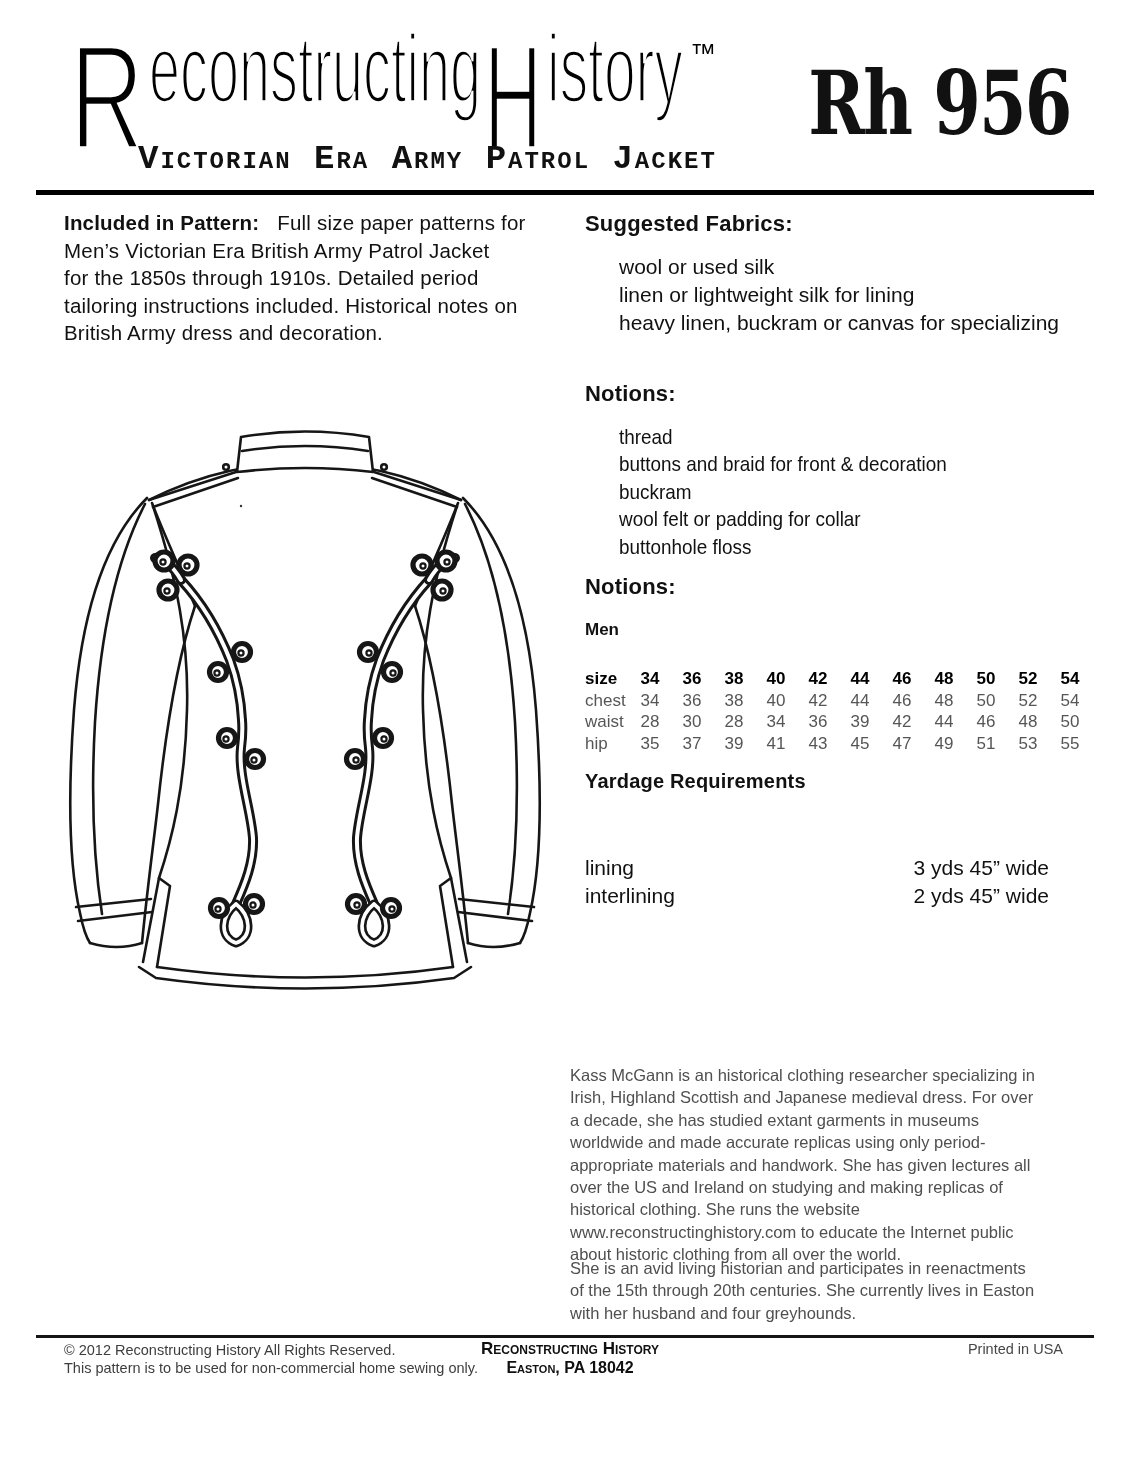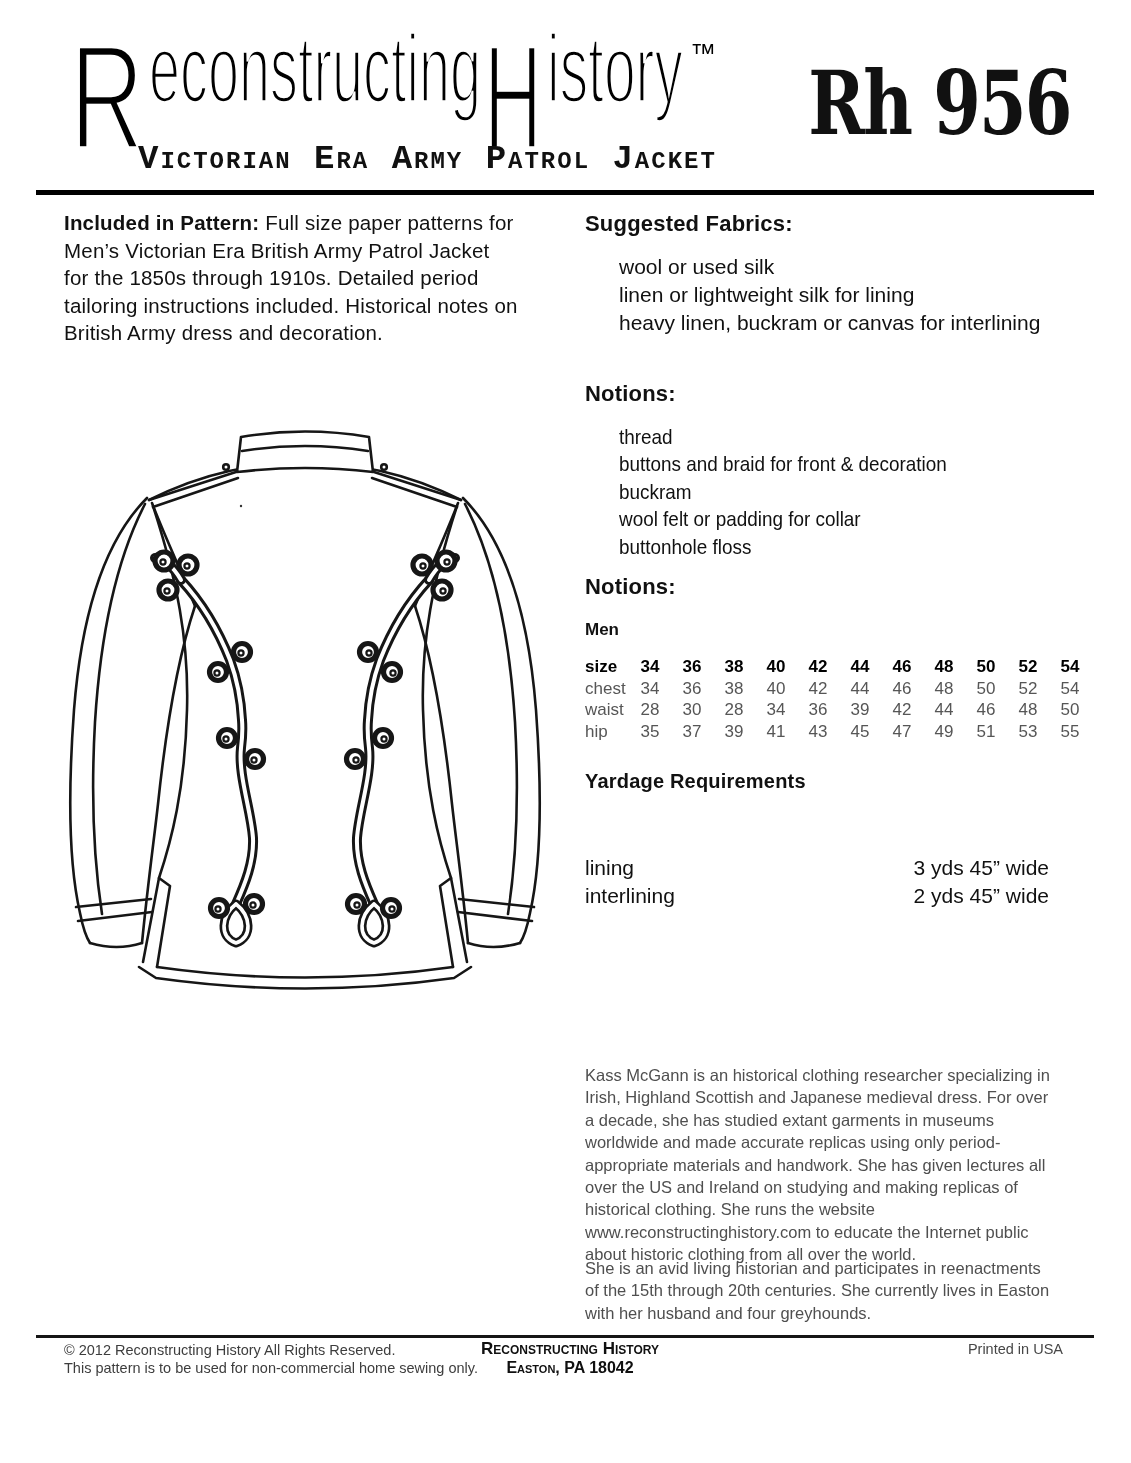--- a/index.html
+++ b/index.html
@@ -21,40 +21,40 @@
     font-family:Liberation Mono, monospace;font-weight:bold;font-variant:small-caps;
     font-size:34px;letter-spacing:2px;white-space:nowrap;
   }
   .rule-top{left:36px;top:190px;width:1058px;height:5px;background:#000;}
   
   .included{
     left:64px;top:209px;width:515px;
     font-size:20.5px;line-height:27.5px;letter-spacing:.2px;
   }
   .included .lead{font-weight:bold;}
-  .prewrap{white-space:pre-line;}
+  .prewrap{white-space:pre-line;margin-left:12px;}
   
   .rh{left:585px;font-weight:bold;font-size:22px;letter-spacing:.2px;}
   .fabrics-h{top:211px;}
   .fabrics-list{left:619px;top:253px;font-size:21px;line-height:28px;}
   .notions-h{top:381px;}
   .notions-list{left:619px;top:423px;font-size:21px;line-height:27.4px;
     transform:scaleX(.9);transform-origin:left top;white-space:nowrap;}
   .sizing-h{top:574px;}
   .men-label{left:585px;top:620px;font-weight:bold;font-size:17px;}
   .size-table{left:585px;top:656px;font-size:17px;}
   .size-row{display:flex;height:21.5px;line-height:21.5px;color:#565656;}
-  .size-row.hdr{font-weight:bold;color:#000;}
+  .size-row.hdr{font-weight:bold;color:#000;margin-top:12px;}
   .size-row .lbl{width:44px;}
   .size-row .col{width:42px;text-align:center;}
   .yardage-h{top:770px;font-size:20px;}
   .yardage{left:585px;top:854px;width:464px;font-size:21px;}
   .y-row{display:flex;justify-content:space-between;height:28px;line-height:28px;}
   
-  .bio{left:585px;width:505px;color:#4f4f4f;font-size:16.5px;line-height:22.4px;}
+  .bio{left:558px;width:505px;color:#4f4f4f;font-size:16.5px;line-height:22.4px;}
   .bio.p1{top:1064px;}
   .bio.p2{top:1257px;}
   
   .rule-bottom{left:36px;top:1335px;width:1058px;height:3px;background:#151515;}
   .foot-left{left:64px;top:1341px;font-size:14.5px;line-height:18px;color:#3d3d3d;}
   .foot-center{left:395px;top:1339px;width:350px;text-align:center;color:#101010;
     font-weight:bold;font-variant:small-caps;line-height:19px;}
   .fc-1{font-size:17px;}
   .fc-2,.fc-3{font-size:16px;}
   .foot-right{right:68px;top:1341px;font-size:14.5px;color:#474747;}
@@ -149,21 +149,21 @@
       <circle cx="198" cy="495" r="2.6" stroke="#161616" stroke-width="2.2"></circle>
     </g>
     <use href="#braidL" transform="translate(500,0) scale(-1,1)"></use>
   </g>
 </svg>
 
 <div class="abs rh fabrics-h">Suggested Fabrics:</div>
 <div class="abs fabrics-list">
   <div>wool or used silk</div>
   <div>linen or lightweight silk for lining</div>
-  <div>heavy linen, buckram or canvas for interlining</div>
+  <div>heavy linen, buckram or canvas for specializing</div>
 </div>
 
 <div class="abs rh notions-h">Notions:</div>
 <div class="abs notions-list">
   <div>thread</div>
   <div>buttons and braid for front &amp; decoration</div>
   <div>buckram</div>
   <div>wool felt or padding for collar</div>
   <div>buttonhole floss</div>
 </div>

